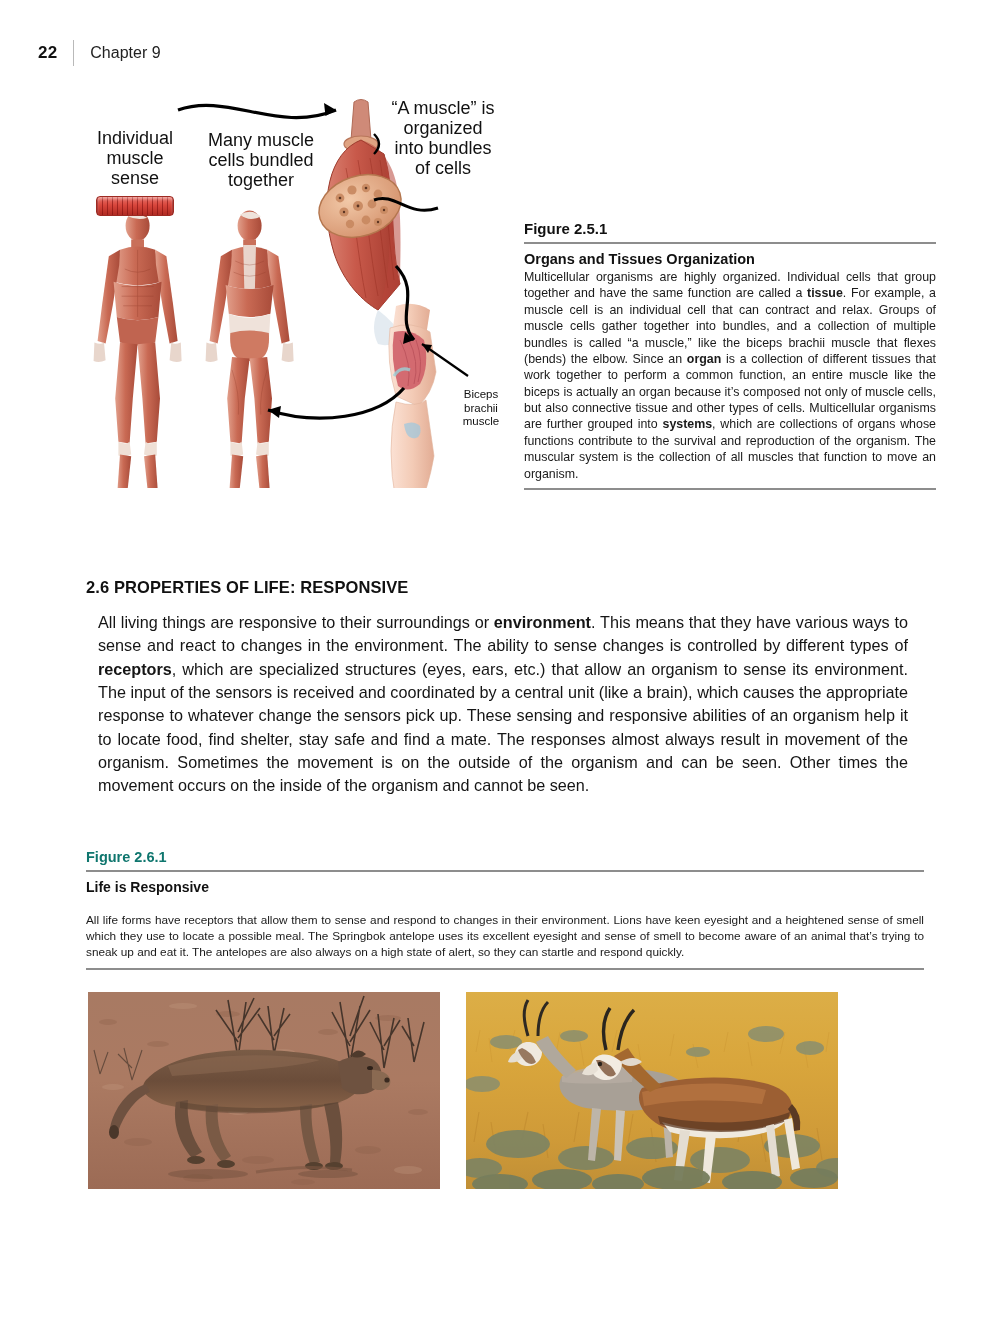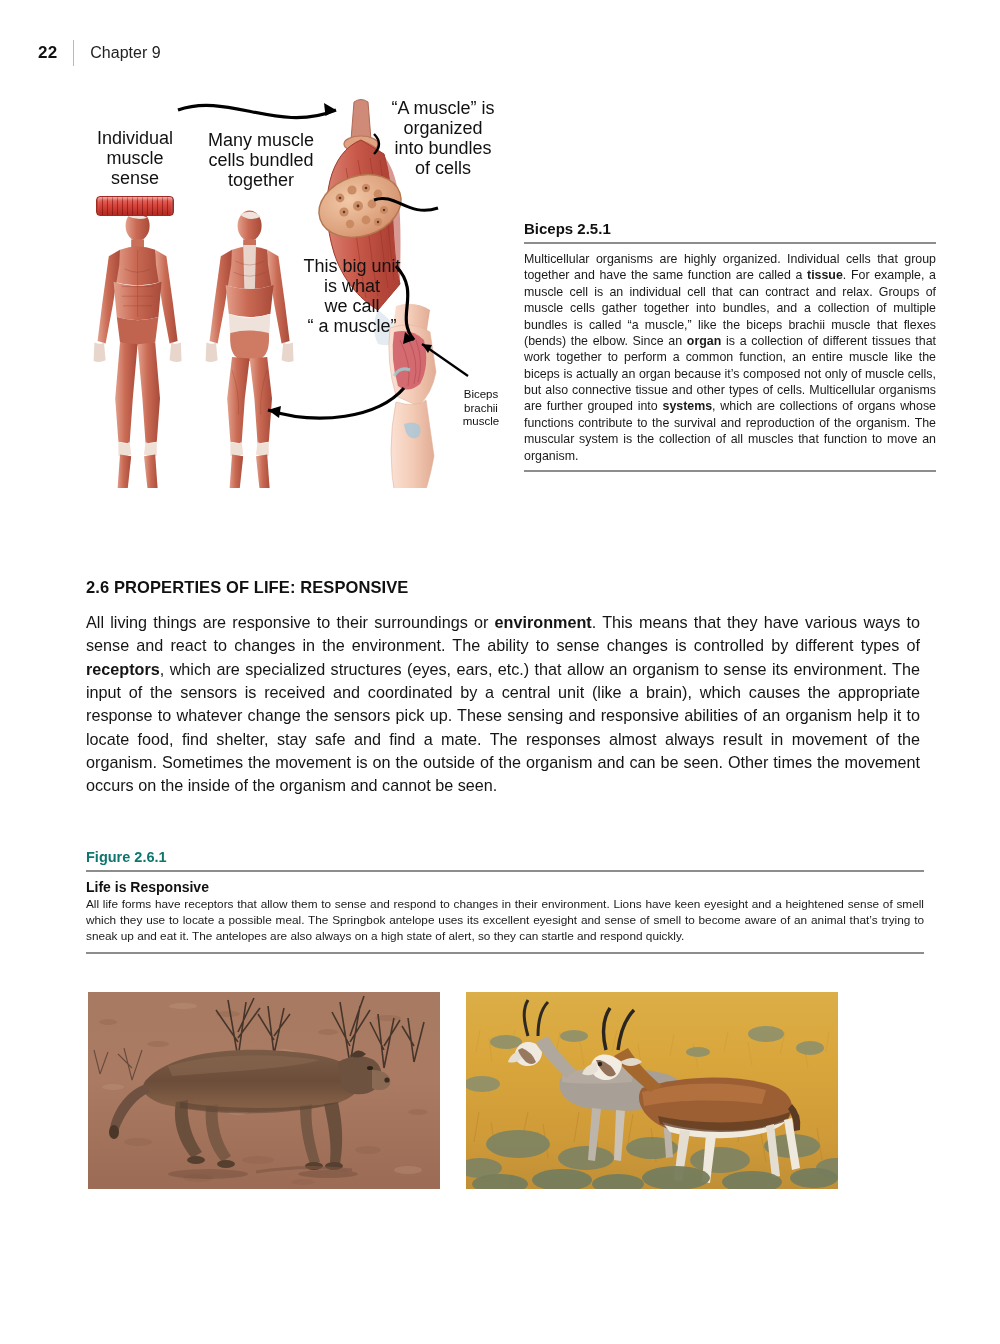--- a/index.html
+++ b/index.html
@@ -41,28 +41,28 @@
   .cap-fignum { font-size:15px; font-weight:bold; color:#111; margin-bottom:5px; }
   .cap-rule { height:2px; background:#8d8d8d; margin:4px 0 7px 0; }
   .cap-rule.thin { height:2px; background:#8d8d8d; margin-top:6px; }
   .cap-title { font-size:14.5px; font-weight:bold; color:#111; margin-bottom:2px; }
   .cap-body { font-size:12.4px; line-height:1.32; text-align:justify; color:#1a1a1a; }
   .cap-body b { font-weight:bold; }
 
   
   .sect { position:absolute; left:86px; top:578px; width:834px; }
   .sect h2 { font-size:16.5px; font-weight:bold; letter-spacing:.1px; margin:0 0 14px 0; color:#111; }
-  .sect p { font-size:16.2px; line-height:1.44; text-align:justify; margin:0; color:#151515; }
+  .sect p { font-size:16.2px; line-height:1.44; text-align:justify; margin:12px; color:#151515; }
   .sect p b { font-weight:bold; }
 
   
   .fig261 { position:absolute; left:86px; top:849px; width:838px; }
   .f261-num { font-size:14.5px; font-weight:bold; color:#0f766e; margin-bottom:5px; }
   .f261-rule { height:2px; background:#8d8d8d; margin:4px 0 7px 0; }
-  .f261-title { font-size:14px; font-weight:bold; margin-bottom:2px; color:#111; }
+  .f261-title { font-size:14px; font-weight:bold; margin-bottom:18px; color:#111; }
   .f261-body { font-size:11.8px; line-height:1.35; text-align:justify; color:#1a1a1a; }
   .f261-botrule { height:2px; background:#8d8d8d; margin-top:7px; }
 
   .photos { position:absolute; left:88px; top:992px; width:840px; height:200px; }
   .photo { position:absolute; top:0; height:197px; overflow:hidden; }
   .photo.left  { left:0px;   width:352px; }
   .photo.right { left:378px; width:372px; }
   .photo svg { display:block; width:100%; height:100%; }
 </style>
 </head>
@@ -237,34 +237,31 @@
     
     <div class="annot" style="left:2px; top:40px; width:110px;">Individual
 muscle sense</div>
     <div class="annot" style="left:118px; top:42px; width:130px;">Many muscle
 cells bundled
 together</div>
     <div class="annot" style="left:300px; top:10px; width:130px;">“A muscle” is
 organized
 into bundles
 of cells</div>
-    <div class="annot" style="left:214px; top:168px; width:120px;">This big unit
-is what
-we call
-“ a muscle”</div>
     <div class="annot" style="left:372px; top:300px; width:62px; font-size:11.5px; line-height:1.18;">Biceps
 brachii
 muscle</div>
   </div>
 
   <div class="musclecell-ico"></div>
 
   <div class="cappanel">
-    <div class="cap-fignum">Biceps 2.5.1</div>
+    <div class="cap-fignum">Figure 2.5.1</div>
     <div class="cap-rule"></div>
+    <div class="cap-title">Organs and Tissues Organization</div>
     <div class="cap-body"><span>Multicellular organisms are highly organized. Individual cells that group together and have the same function are called a </span><b>tissue</b><span>. For example, a muscle cell is an individual cell that can contract and relax. Groups of muscle cells gather together into bundles, and a collection of multiple bundles is called “a muscle,” like the biceps brachii muscle that flexes (bends) the elbow. Since an </span><b>organ</b><span> is a collection of different tissues that work together to perform a common function, an entire muscle like the biceps is actually an organ because it’s composed not only of muscle cells, but also connective tissue and other types of cells. Multicellular organisms are further grouped into </span><b>systems</b><span>, which are collections of organs whose functions contribute to the survival and reproduction of the organism. The muscular system is the collection of all muscles that function to move an organism.</span></div>
     <div class="cap-rule thin"></div>
   </div>
 </div>
 
 <div class="sect">
   <h2>2.6 PROPERTIES OF LIFE: RESPONSIVE</h2>
   <p><span>All living things are responsive to their surroundings or </span><b>environment</b><span>. This means that they have various ways to sense and react to changes in the environment. The ability to sense changes is controlled by different types of </span><b>receptors</b><span>, which are specialized structures (eyes, ears, etc.) that allow an organism to sense its environment. The input of the sensors is received and coordinated by a central unit (like a brain), which causes the appropriate response to whatever change the sensors pick up. These sensing and responsive abilities of an organism help it to locate food, find shelter, stay safe and find a mate. The responses almost always result in movement of the organism. Sometimes the movement is on the outside of the organism and can be seen. Other times the movement occurs on the inside of the organism and cannot be seen.</span></p>
 </div>
 

